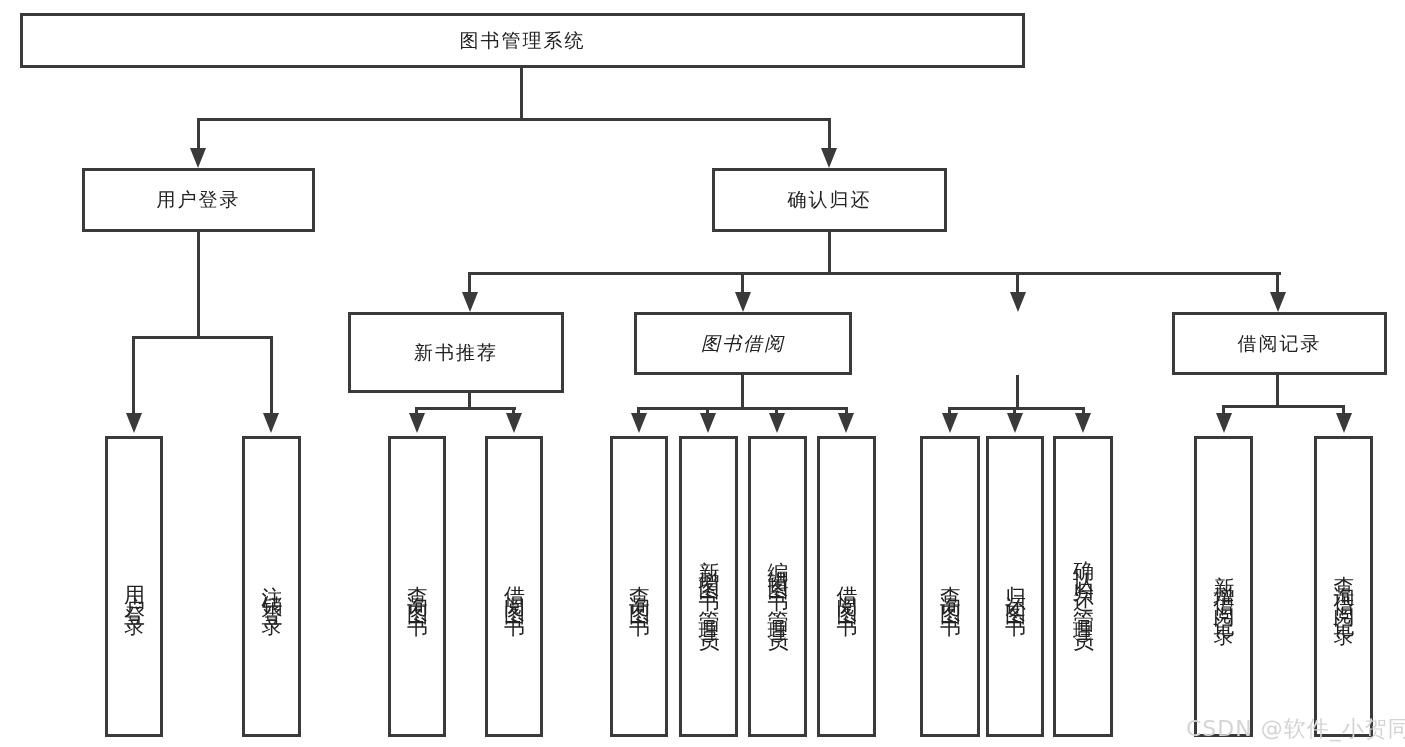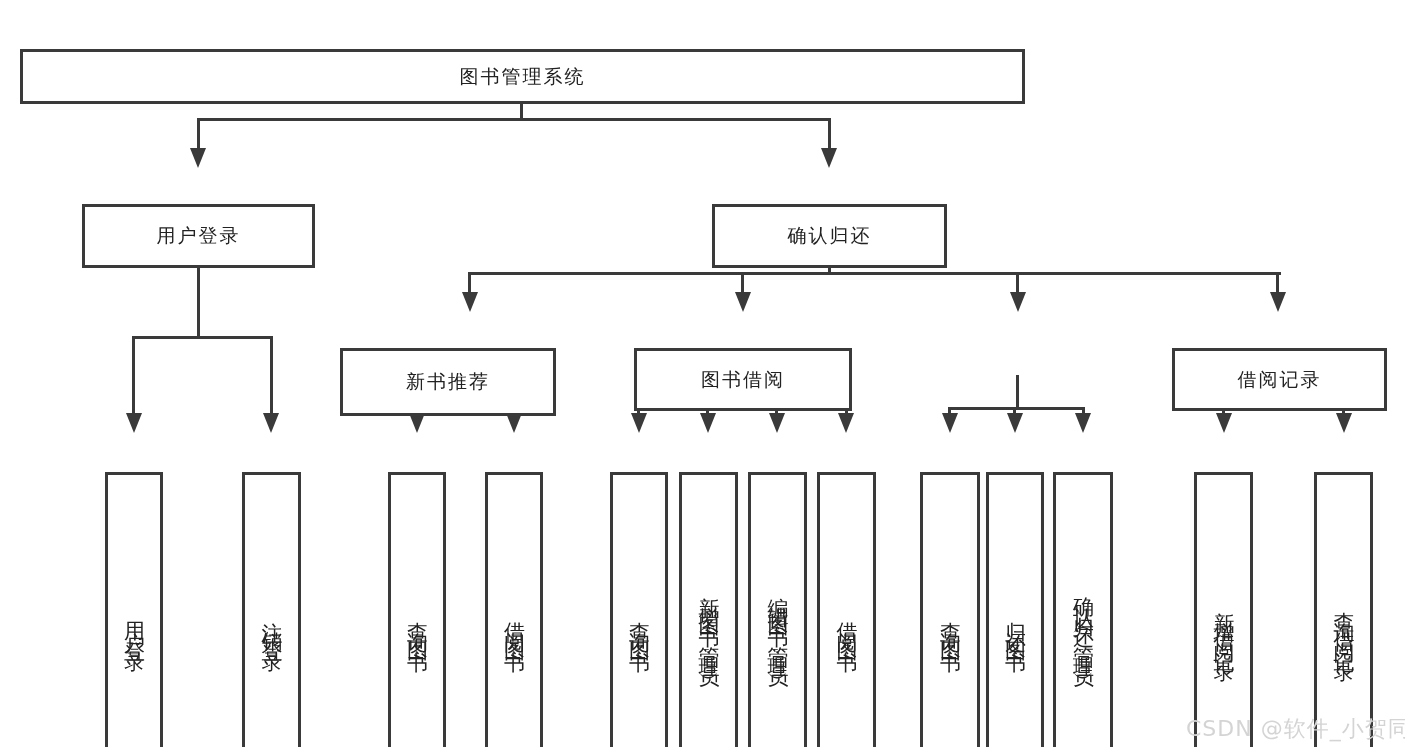--- a/index.html
+++ b/index.html
@@ -11,21 +11,20 @@
   body{font-family:"DejaVu Sans",sans-serif;}
   .canvas{
     position:relative;width:1405px;height:747px;background:#ffffff;overflow:hidden;
   }
   .box{
     position:absolute;box-sizing:border-box;background:#ffffff;
     border:3px solid var(--line);
     display:flex;align-items:center;justify-content:center;
     color:var(--text);font-size:19px;letter-spacing:2px;
     z-index:2;
-    margin-top:36px;
   }
   .vbox{
     writing-mode:vertical-rl;text-orientation:mixed;
     font-size:21px;letter-spacing:10px;line-height:1;
     padding-top:4px;
   }
   .hline,.vline{position:absolute;background:var(--line);z-index:1;}
   .hline{height:3px;}
   .vline{width:3px;}
   .arrow{
@@ -66,22 +65,22 @@
   <div class="hline" style="left:468px;top:272px;width:813px;"></div>
   <div class="vline" style="left:468px;top:272px;height:22px;"></div>
   <div class="vline" style="left:741px;top:272px;height:22px;"></div>
   <div class="vline" style="left:1016px;top:272px;height:22px;"></div>
   <div class="vline" style="left:1276px;top:272px;height:22px;"></div>
   <div class="arrow" style="left:462px;top:292px;"></div>
   <div class="arrow" style="left:735px;top:292px;"></div>
   <div class="arrow" style="left:1010px;top:292px;"></div>
   <div class="arrow" style="left:1270px;top:292px;"></div>
 
-  <div class="box" style="left:340px;top:312px;width:216px;height:68px;">新书推荐</div>
-  <div class="box" style="left:634px;top:312px;width:218px;height:63px;">图书借阅</div>
+  <div class="box" style="left:348px;top:312px;width:216px;height:81px;">新书推荐</div>
+  <div class="box" style="left:634px;top:312px;width:218px;height:63px;font-style:italic;">图书借阅</div>
   <div class="box" style="left:1172px;top:312px;width:215px;height:63px;text-align:center;">借阅记录</div>
 
   <div class="vline" style="left:468px;top:375px;height:32px;"></div>
   <div class="hline" style="left:415px;top:407px;width:101px;"></div>
   <div class="vline" style="left:415px;top:407px;height:8px;"></div>
   <div class="vline" style="left:512px;top:407px;height:8px;"></div>
   <div class="arrow" style="left:409px;top:413px;"></div>
   <div class="arrow" style="left:506px;top:413px;"></div>
 
   <div class="vline" style="left:741px;top:375px;height:32px;"></div>

